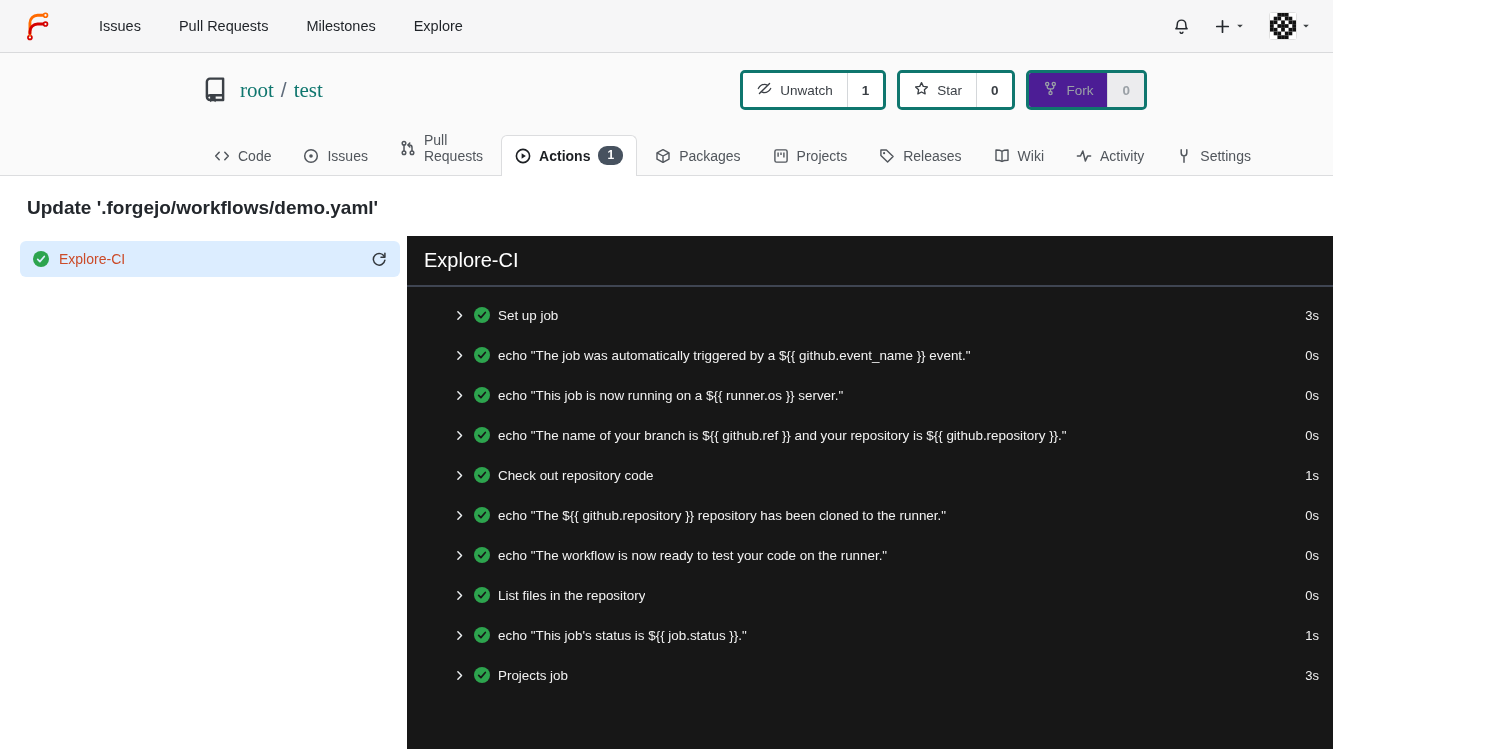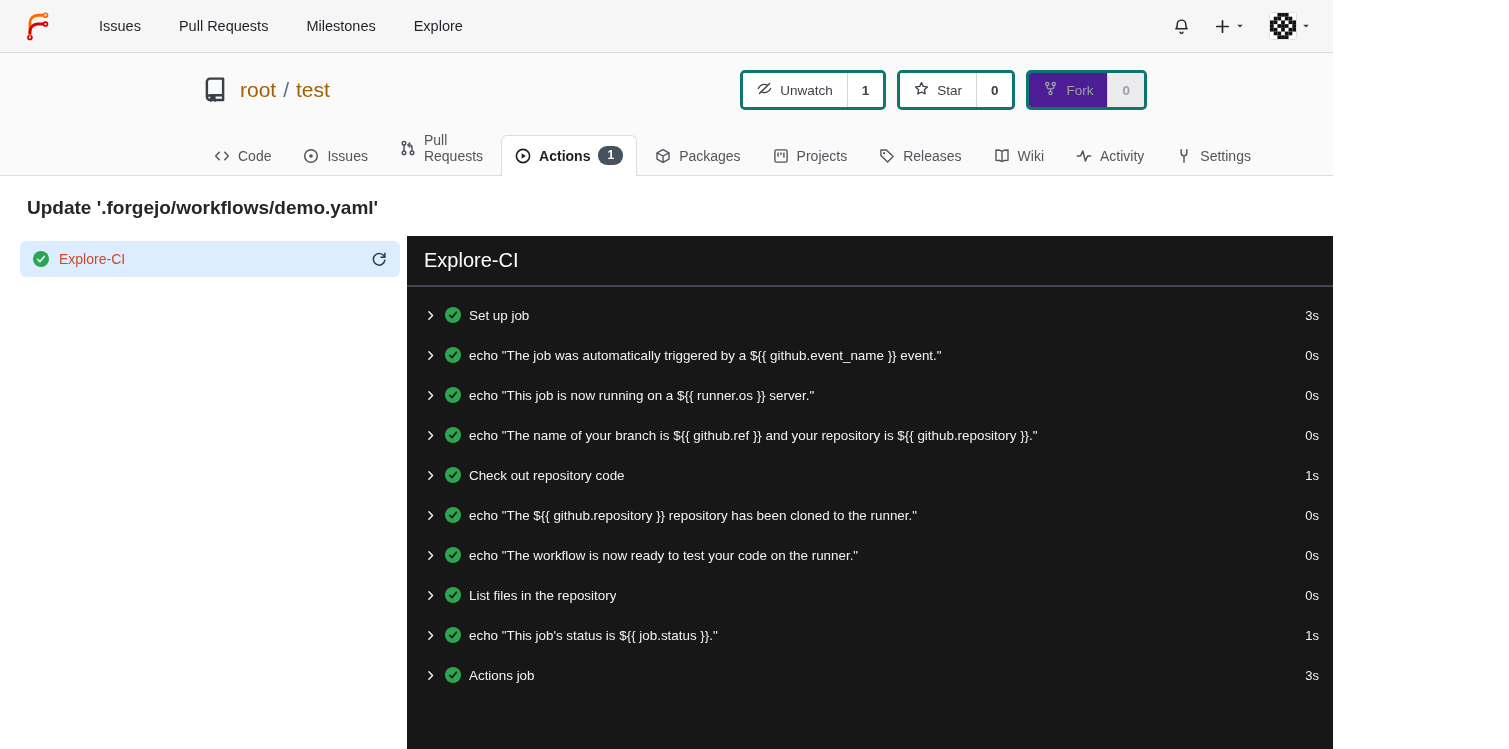--- a/index.html
+++ b/index.html
@@ -18,21 +18,21 @@
   .iconbtn svg { display:block; }
   .icon16 svg { width:17px; height:17px; }
   .caret { color:#3c4043; display:flex; }
   .avatar { width:28px; height:28px; border-radius:3px; border:1px solid #e0e0e0; background:#fff; display:block; }
 
   
   .repo-header { background:#fafafa; padding-top:12px; flex:none; }
   .repo-title-row { height:50px; display:flex; align-items:center; padding-left:202px; padding-right:186px; }
   .repo-icon { color:#3b4046; margin-right:12px; display:flex; }
   .repo-icon svg { width:26px; height:26px; }
-  .repo-link { font-size:21px; color:#a16207; text-decoration:none; cursor:pointer; }
+  .repo-link { font-size:21px; color:#0f766e; text-decoration:none; cursor:pointer;font-family:Liberation Serif, serif; }
   .repo-sep { font-size:21px; color:#5f6b7a; margin:0 7px; }
   .repo-actions { margin-left:auto; display:flex; gap:11px; }
   .btn-group { display:flex; border:3px solid #0f766e; border-radius:5px; overflow:hidden; background:#fff; }
   .btn { display:flex; align-items:center; gap:8px; padding:8px 14px; font-size:13.5px;
          color:#3a3f45; background:#fff; border:none; cursor:pointer; font-family:inherit; }
   .btn svg { width:15px; height:15px; }
   .btn-count { border-left:1px solid #d4d7da; font-weight:600; }
   .btn-group.disabled { background:#f5f5f6; }
   .btn-group.disabled .btn { color:#9aa0a6; background:#4c1d95; cursor:default; }
   .btn-group.disabled .btn-count { background:#ececee; }
@@ -56,21 +56,21 @@
   .job-item { display:flex; align-items:center; gap:10px; background:#dcedff; border-radius:6px;
               padding:10px 13px; cursor:pointer; --cut:#dcedff; }
   .job-name { color:#cb4b29; font-size:14px; }
   .job-refresh { margin-left:auto; background:none; border:none; color:#33383d; cursor:pointer; display:flex; }
   .job-refresh svg { width:16px; height:16px; }
 
   .panel { flex:1; background:#171717; display:flex; flex-direction:column; min-width:0; }
   .panel-header { padding:13px 17px 13px; border-bottom:2px solid #3f4552; }
   .panel-title { color:#ffffff; font-size:20px; font-weight:400; }
   .panel-status { color:#cfcfcf; font-size:12.5px; margin-top:9px; }
-  .steps { padding-top:8px; overflow:hidden; }
+  .steps { padding-top:8px; overflow:hidden;padding-left:29px; }
   .step { display:flex; align-items:center; height:40px; padding:0 14px 0 17px; gap:8px;
           cursor:pointer; --cut:#171717; }
   .step-chevron { color:#eceff1; display:flex; }
   .step-chevron svg { width:13px; height:13px; }
   .step-label { color:#f2f2f2; font-size:13.4px; white-space:nowrap; overflow:hidden; text-overflow:ellipsis; }
   .step-duration { margin-left:auto; color:#f2f2f2; font-size:13px; flex:none; }
 
   .check { display:flex; flex:none; }
   .check svg { width:16px; height:16px; }
   .cc-fill { fill:#2da44e; }
@@ -484,19 +484,19 @@
               <svg viewBox="0 0 16 16" fill="none" stroke="currentColor" stroke-width="1.8" stroke-linecap="round" stroke-linejoin="round">
                 <path d="M6 3.5 10.5 8 6 12.5"></path>
               </svg>
             </span>
             <span class="check">
               <svg viewBox="0 0 16 16">
                 <circle class="cc-fill" cx="8" cy="8" r="8"></circle>
                 <path class="cc-cut" d="M4.7 8.4l2.2 2.2 4.4-5.1" fill="none" stroke-width="1.7" stroke-linecap="round" stroke-linejoin="round"></path>
               </svg>
             </span>
-            <span class="step-label">Actions job</span>
+            <span class="step-label">Projects job</span>
             <span class="step-duration">3s</span>
           </div>
       </div>
     </section>
   </div>
 </div>
 
 </body></html>

